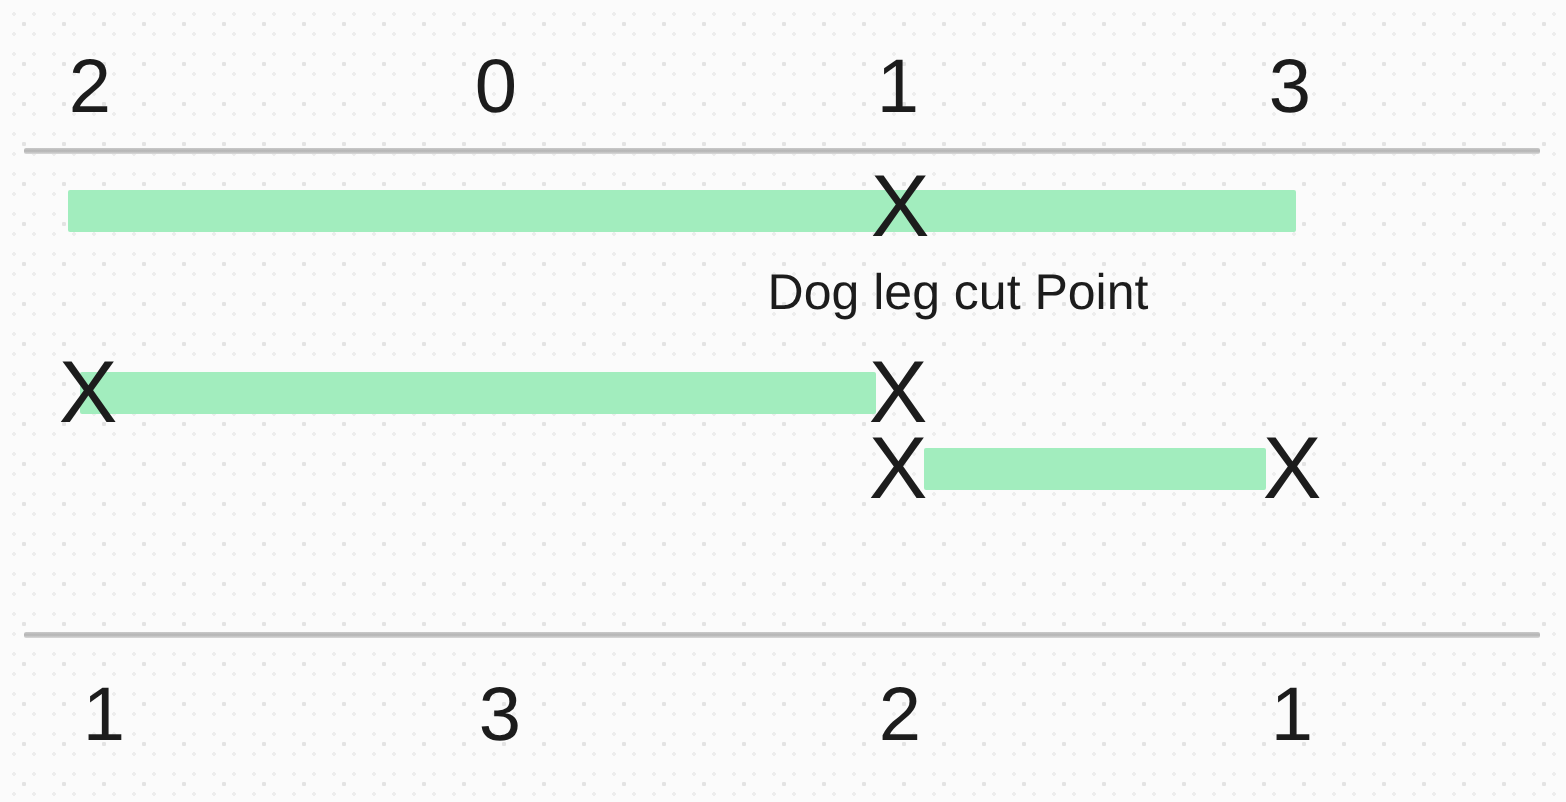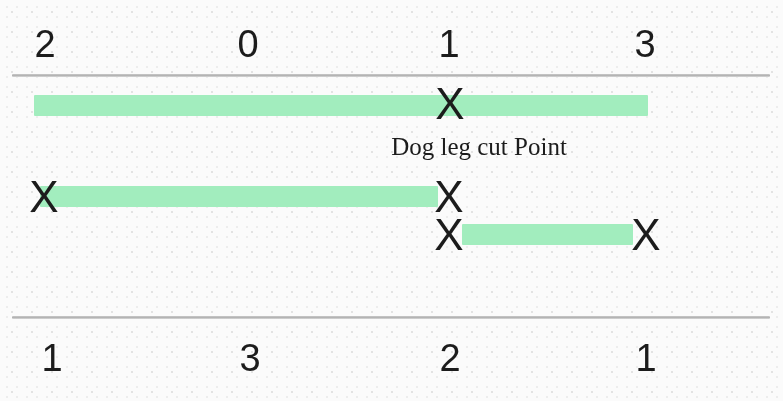--- a/index.html
+++ b/index.html
@@ -80,21 +80,21 @@
   #x-mid-upper   { left: 449px; top: 197px; }
   #x-mid-lower   { left: 449px; top: 235px; }
   #x-right-end   { left: 646px; top: 235px; }
 
   
   #cut-point-label {
     position: absolute;
     left: 479px;
     top: 147px;
     transform: translate(-50%, -50%);
-    font-family: Liberation Serif, serif;
+    font-family: Liberation Sans, sans-serif;
     font-size: 25px;
     font-weight: 400;
     color: #1c1c1c;
     white-space: nowrap;
   }
 </style>
 </head>
 <body>
 
 <div id="canvas">

